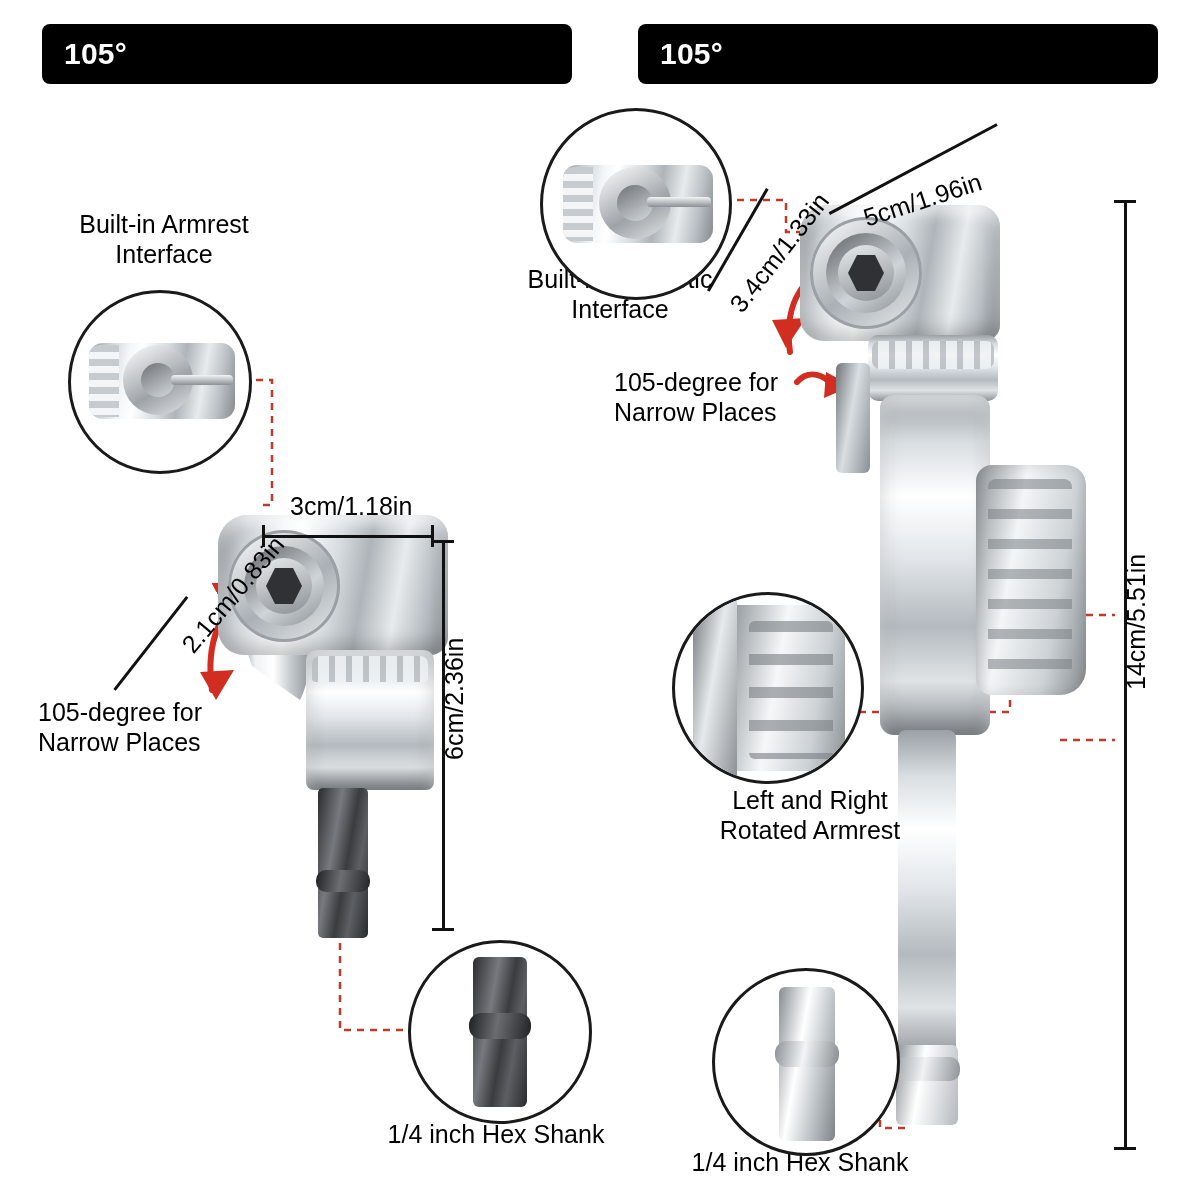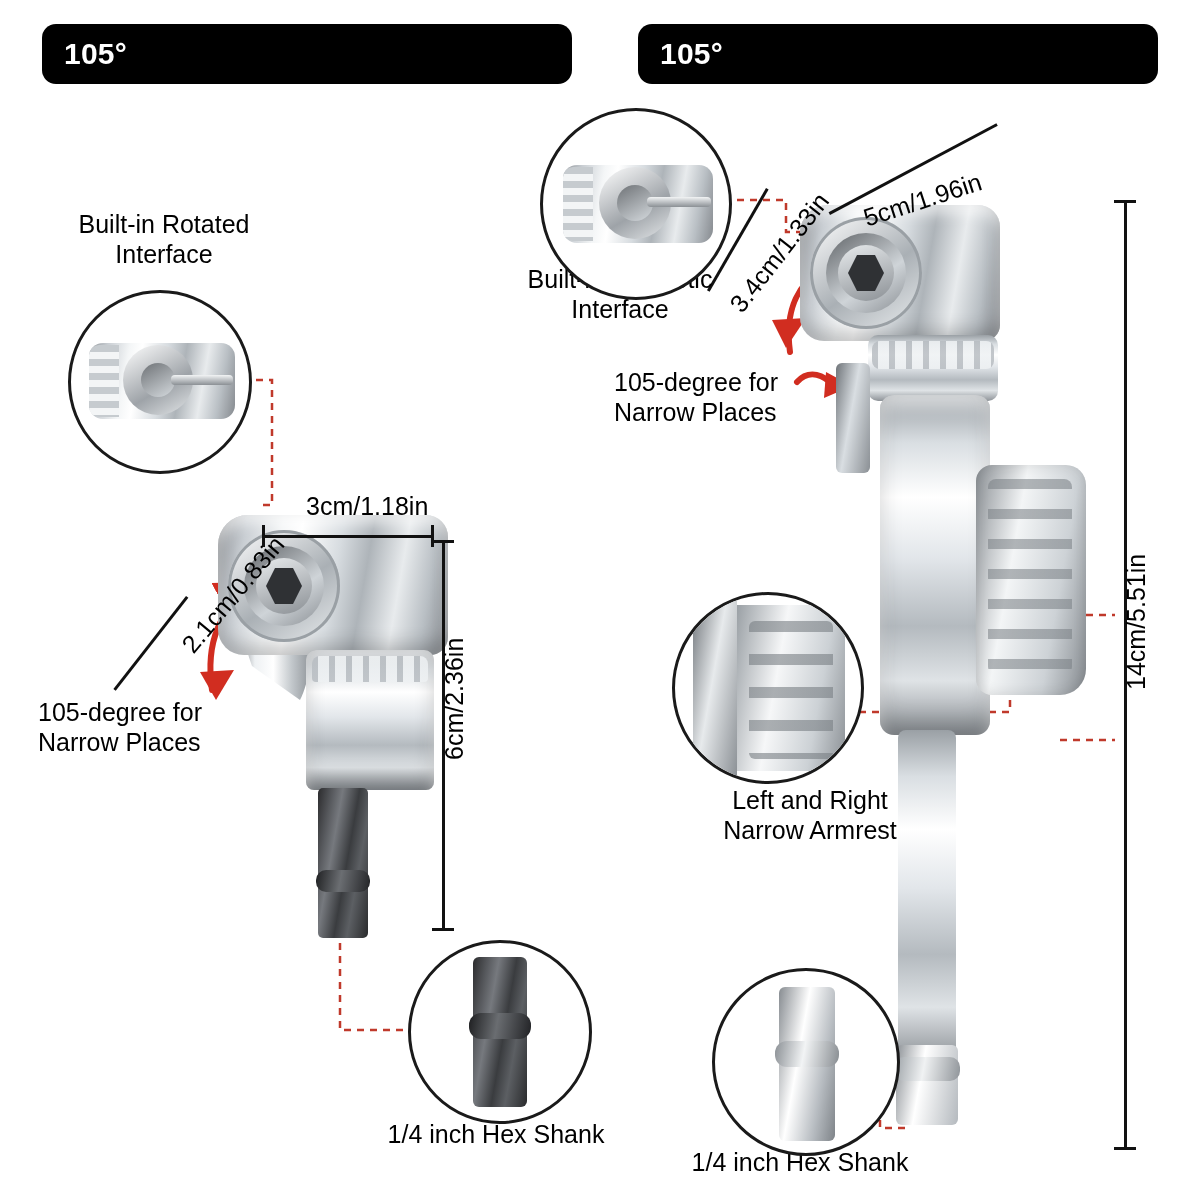--- a/index.html
+++ b/index.html
@@ -15,21 +15,21 @@
     font-family: "Liberation Sans", sans-serif;
     color: #000000;
   }
   .abs { position: absolute; }
 
   
   .pill {
     position: absolute;
     background: #000000;
     color: #ffffff;
-    border-radius: 14px;
+    border-radius: 8px;
     display: flex;
     align-items: center;
     box-sizing: border-box;
     padding: 0 22px;
     font-size: 30px;
     font-weight: bold;
     letter-spacing: 0.2px;
     white-space: nowrap;
   }
   .pill .deg { margin-right: 22px; }
@@ -206,26 +206,26 @@
 <div class="dimline vline" style="left:262px; top:525px; height:22px;"></div>
 <div class="dimline vline" style="left:431px; top:525px; height:22px;"></div>
 
 <div class="dimline vline" style="left:442px; top:540px; height:390px;"></div>
 <div class="dimline hline" style="left:432px; top:540px; width:22px;"></div>
 <div class="dimline hline" style="left:432px; top:928px; width:22px;"></div>
 
 <div class="abs" style="left:186px; top:596px; width:3px; height:118px; background:#111;
             transform-origin: 0 0; transform: rotate(38deg);"></div>
 
-<div class="label c" style="left:44px; top:210px; width:240px;">Built-in Rotated
+<div class="label c" style="left:44px; top:210px; width:240px;">Built-in Armrest
 Interface</div>
 
 <div class="label l rotdiag" style="left:176px; top:640px; width:230px;">2.1cm/0.83in</div>
 
-<div class="label l" style="left:306px; top:492px; width:200px;">3cm/1.18in</div>
+<div class="label l" style="left:290px; top:492px; width:200px;">3cm/1.18in</div>
 
 <div class="label l rot90" style="left:440px; top:760px; width:220px;">6cm/2.36in</div>
 
 <div class="label l" style="left:38px; top:698px; width:260px;">105-degree for
 Narrow Places</div>
 
 <div class="label c" style="left:336px; top:1120px; width:320px;">1/4 inch Hex Shank</div>
 
 <div class="circle" style="left:68px; top:290px; width:178px; height:178px;">
   <div class="abs chrome" style="left:18px; top:50px; width:146px; height:76px; border-radius:14px;"></div>
@@ -304,21 +304,21 @@
 <div class="label l rotup" style="left:860px; top:205px; width:240px;">5cm/1.96in</div>
 
 <div class="label l rotdiag2" style="left:724px; top:300px; width:240px;">3.4cm/1.33in</div>
 
 <div class="label l rot90" style="left:1122px; top:690px; width:260px;">14cm/5.51in</div>
 
 <div class="label l" style="left:614px; top:368px; width:280px;">105-degree for
 Narrow Places</div>
 
 <div class="label c" style="left:660px; top:786px; width:300px;">Left and Right
-Narrow Armrest</div>
+Rotated Armrest</div>
 
 <div class="label c" style="left:640px; top:1148px; width:320px;">1/4 inch Hex Shank</div>
 
 <div class="circle" style="left:540px; top:108px; width:186px; height:186px;">
   <div class="abs chrome" style="left:20px; top:54px; width:150px; height:78px; border-radius:14px;"></div>
   <div class="abs" style="left:56px; top:56px; width:72px; height:72px; border-radius:50%;
               background:linear-gradient(150deg,#ffffff,#9ea3a8 60%,#e4e7e9);"></div>
   <div class="abs" style="left:74px; top:74px; width:36px; height:36px; border-radius:50%;
               background:linear-gradient(150deg,#6e7276,#d5dade);"></div>
   <div class="abs" style="left:104px; top:86px; width:64px; height:10px; border-radius:4px;

